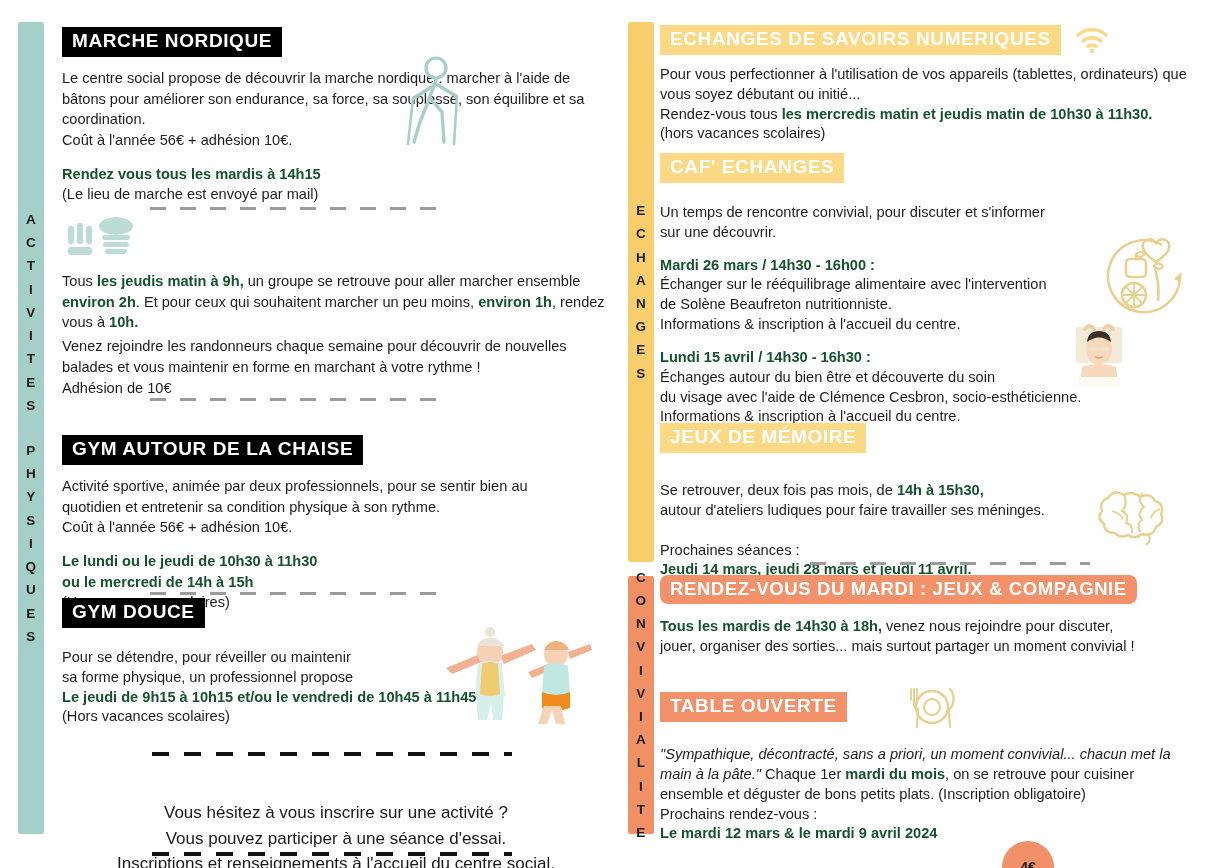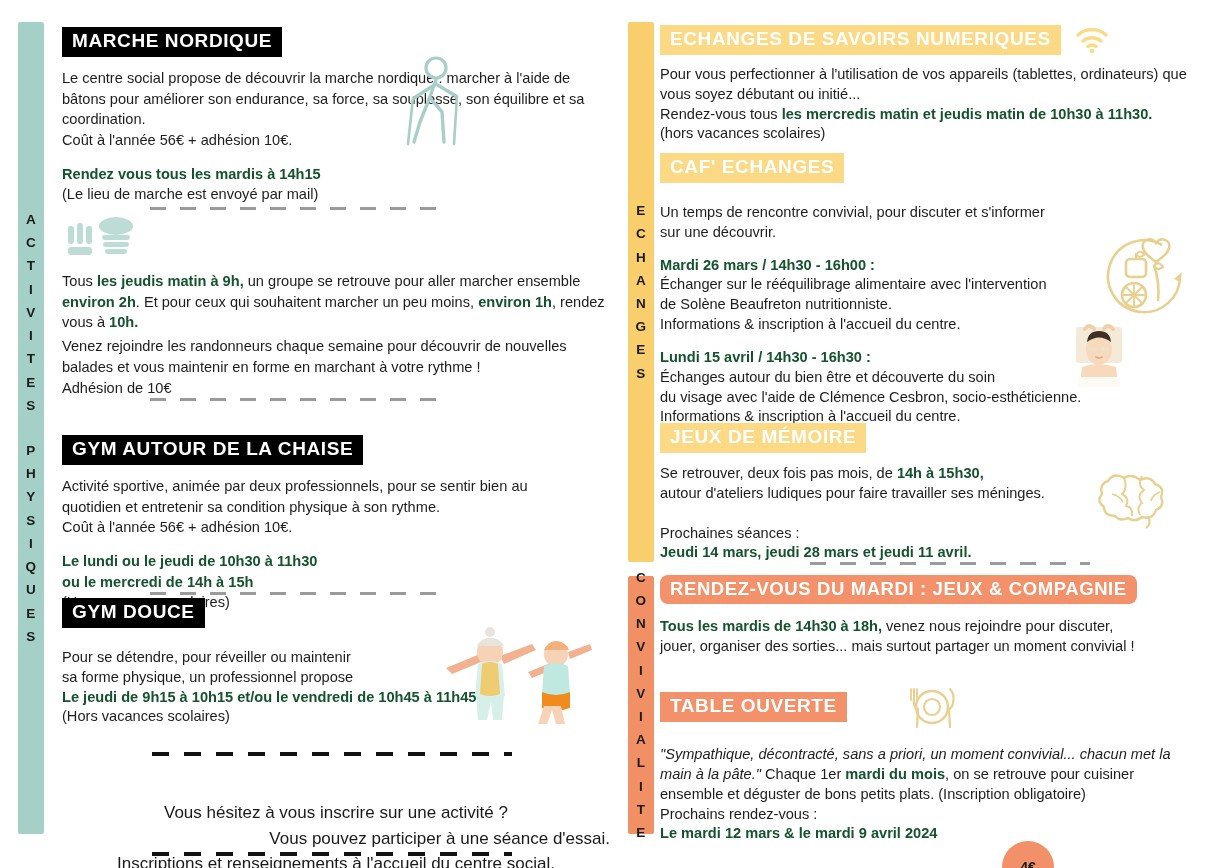--- a/index.html
+++ b/index.html
@@ -302,21 +302,21 @@
         </div>
       </div>
 
       <div class="block" style="top:738px; left:0; width:548px;">
         <div class="sep dark" style="margin-left:90px;"></div>
       </div>
 
       <div class="block" style="top:800px; left:0; width:548px;">
         <div class="closing">
           <p style="margin:0;">Vous hésitez à vous inscrire sur une activité ?</p>
-          <p style="margin:0;text-align:right;">Vous pouvez participer à une séance d'essai.</p>
+          <p style="margin:0;">Vous pouvez participer à une séance d'essai.</p>
           <p style="margin:0;">Inscriptions et renseignements à l'accueil du centre social.</p>
         </div>
       </div>
 
       <div class="block" style="top:838px; left:0; width:548px;">
         <div class="sep dark" style="margin-left:90px;"></div>
       </div>
 
     </div>
   </div>
@@ -412,21 +412,21 @@
             <path d="M28 34 q3 2 6 0" fill="none" stroke="#d9a98a" stroke-width="1.6" stroke-linecap="round"></path>
             <path d="M14 44 q17 -6 34 0 l2 18 h-38 z" fill="#f7d9bc"></path>
             <rect x="10" y="54" width="42" height="10" rx="2" fill="#fdfaf4"></rect>
           </svg>
         </div>
       </div>
 
       <div class="block" style="top:423px; left:0; width:560px;">
         <div class="heading h-yellow">JEUX DE MÉMOIRE</div>
         <div style="position:relative;">
-          <div class="body tight" style="width:450px; margin-top:11px;">
+          <div class="body tight" style="width:450px; margin-top:28px;">
             <p>
               <span>Se retrouver, deux fois pas mois, de </span><b>14h à 15h30,</b>
             </p>
             <p>autour d'ateliers ludiques pour faire travailler ses méninges.</p>
             <div class="sp" style="height:20px;"></div>
             <p>Prochaines séances :</p>
             <p><b>Jeudi 14 mars, jeudi 28 mars et jeudi 11 avril.</b></p>
           </div>
 
           <svg class="ico" style="position:absolute; left:438px; top:4px;" width="80" height="62" viewBox="0 0 80 62">

